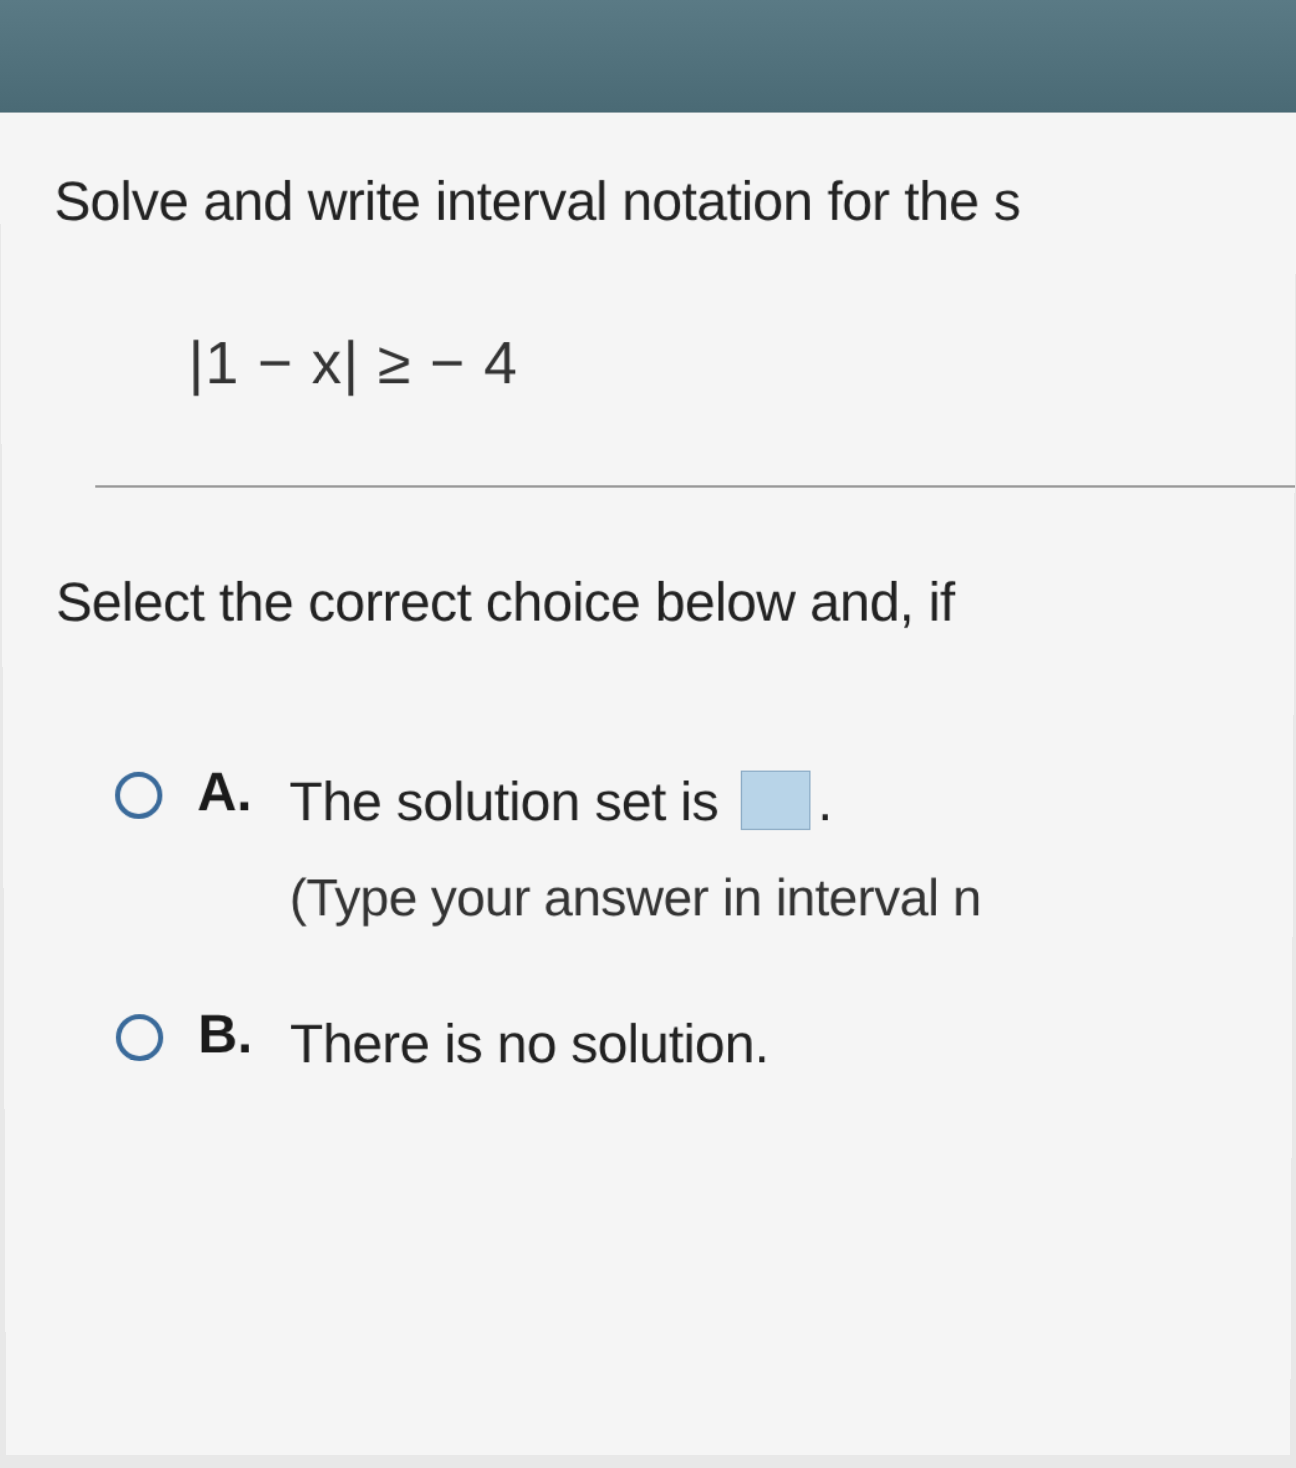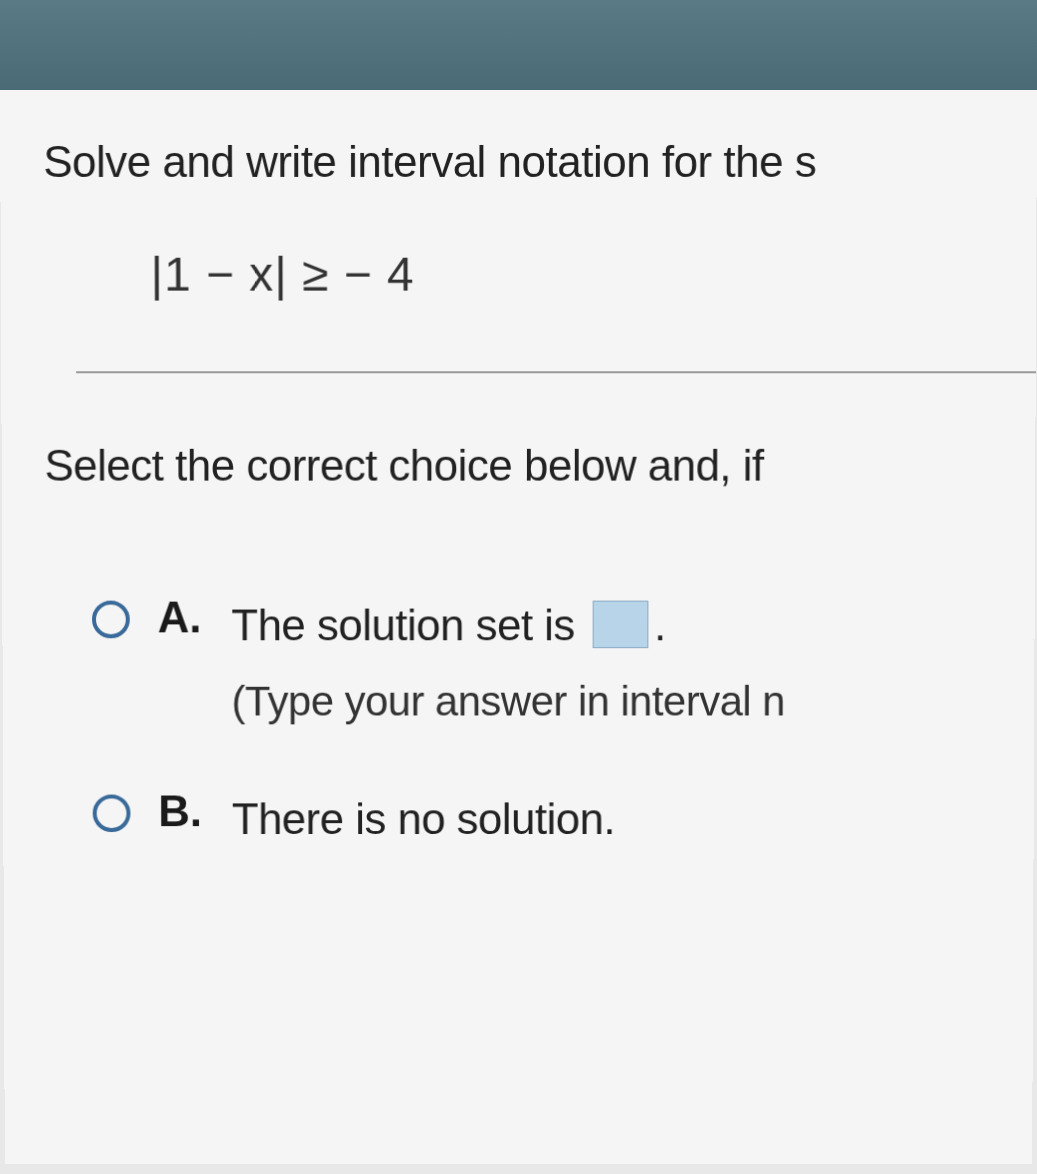--- a/index.html
+++ b/index.html
@@ -25,21 +25,21 @@
       margin: 0;
       padding: 40px 0 60px 35px;
       min-height: 1084px;
       transform: perspective(2000px) rotateX(-1deg);
       transform-origin: top center;
     }
     .question-text {
       font-size: 44px;
       color: #222;
       line-height: 1.45;
-      margin-bottom: 53px;
+      margin-bottom: 70px;
       padding-left: 8px;
       letter-spacing: -0.5px;
     }
     .equation {
       font-size: 48px;
       color: #333;
       margin-left: 115px;
       margin-bottom: 70px;
       font-family: Arial, sans-serif;
       letter-spacing: 1px;

